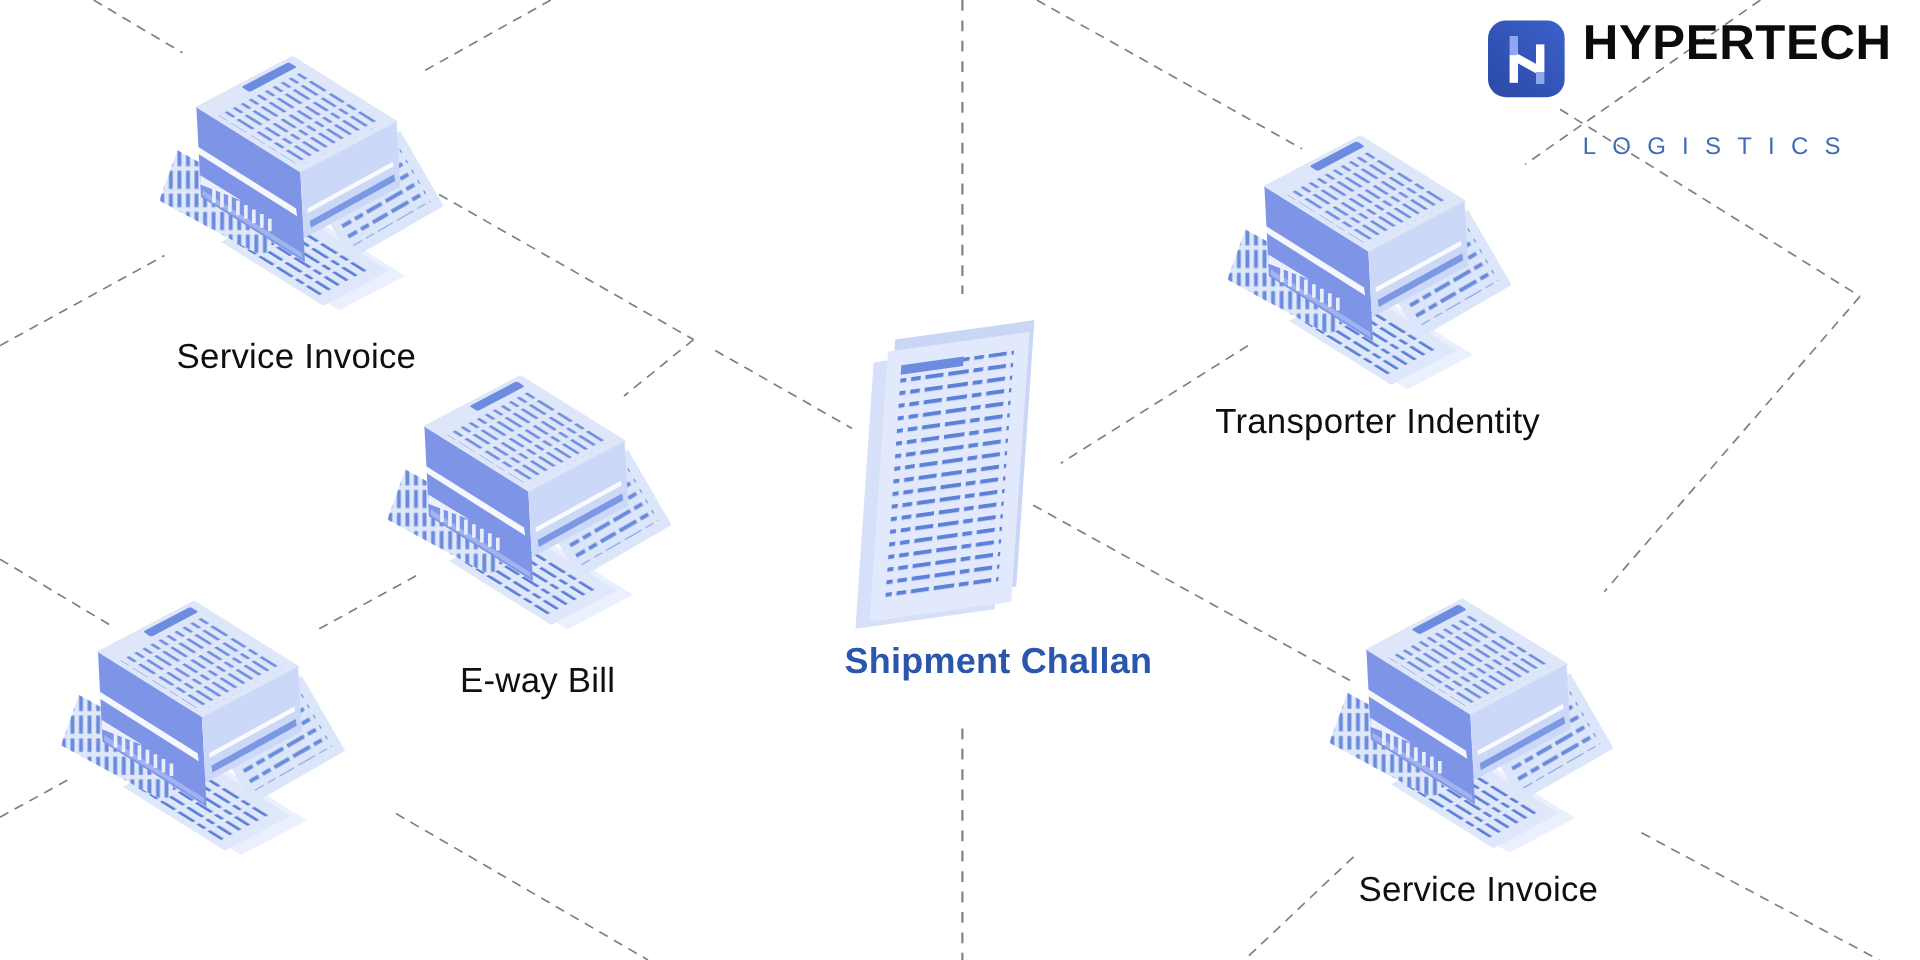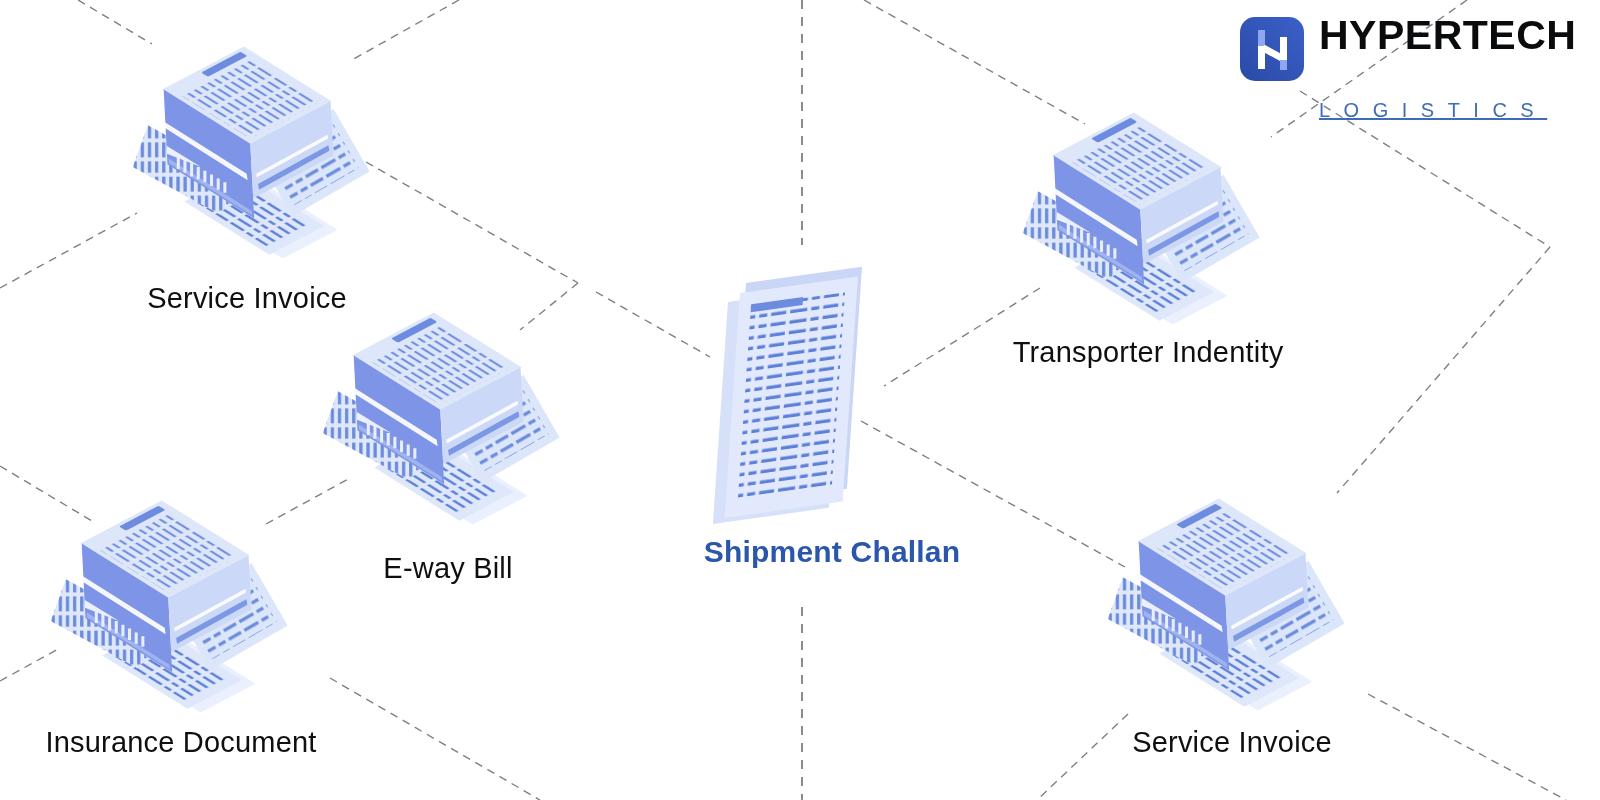--- a/index.html
+++ b/index.html
@@ -5,21 +5,21 @@
   html,body{margin:0;padding:0;background:#ffffff;}
   #stage{position:relative;width:1600px;height:800px;background:#ffffff;overflow:hidden;
          font-family:"Liberation Sans",sans-serif;}
   #bg{position:absolute;left:0;top:0;}
   .doc-label{position:absolute;transform:translateX(-50%);white-space:nowrap;
              font-size:29px;color:#0e0f11;letter-spacing:.2px;}
   .center-label{font-size:30px;font-weight:700;color:#2a56ac;letter-spacing:.2px;margin-left:32px;}
   .logo{position:absolute;left:1240px;top:16px;display:flex;align-items:flex-start;gap:15px;}
   .logo-text{display:flex;flex-direction:column;gap:40px;}
   .logo-name{font-size:41px;font-weight:800;line-height:0.95;color:#0a0b0d;letter-spacing:.5px;}
-  .logo-tag{font-size:20px;color:#3f6cb8;letter-spacing:13.5px;margin-top:4px;white-space:nowrap;text-decoration:underline;}
+  .logo-tag{font-size:20px;color:#3f6cb8;letter-spacing:13.5px;margin-top:16px;white-space:nowrap;}
 </style>
 </head>
 <body>
 
 <div id="stage">
 
   <svg id="bg" width="1600" height="800" viewBox="0 0 1600 800">
     <defs>
       <pattern id="pt" width="54" height="9.5" patternUnits="userSpaceOnUse">
         <path d="M0,4.7 h15 M19,4.7 h9 M32,4.7 h17" stroke="#6d8ce0" stroke-width="3.1" fill="none"></path>
@@ -121,21 +121,20 @@
       <use href="#stack"></use>
     </g>
 
     <g>
       <use href="#challan"></use>
     </g>
   </svg>
 
   <div class="doc-label" style="left:247px;top:282px">Service Invoice</div>
   <div class="doc-label" style="left:448px;top:552px">E-way Bill</div>
-  <div class="doc-label" style="left:181px;top:726px">Insurance Document</div>
   <div class="doc-label" style="left:1148px;top:336px">Transporter Indentity</div>
   <div class="doc-label" style="left:1232px;top:726px">Service Invoice</div>
   <div class="doc-label center-label" style="left:800px;top:535px">Shipment Challan</div>
 
   <div class="logo">
     <svg width="64" height="66" viewBox="0 0 64 66">
       <defs>
         <linearGradient id="lg" x1="0" y1="1" x2="1" y2="0">
           <stop offset="0" stop-color="#2b4aa6"></stop>
           <stop offset="1" stop-color="#3b60c9"></stop>

